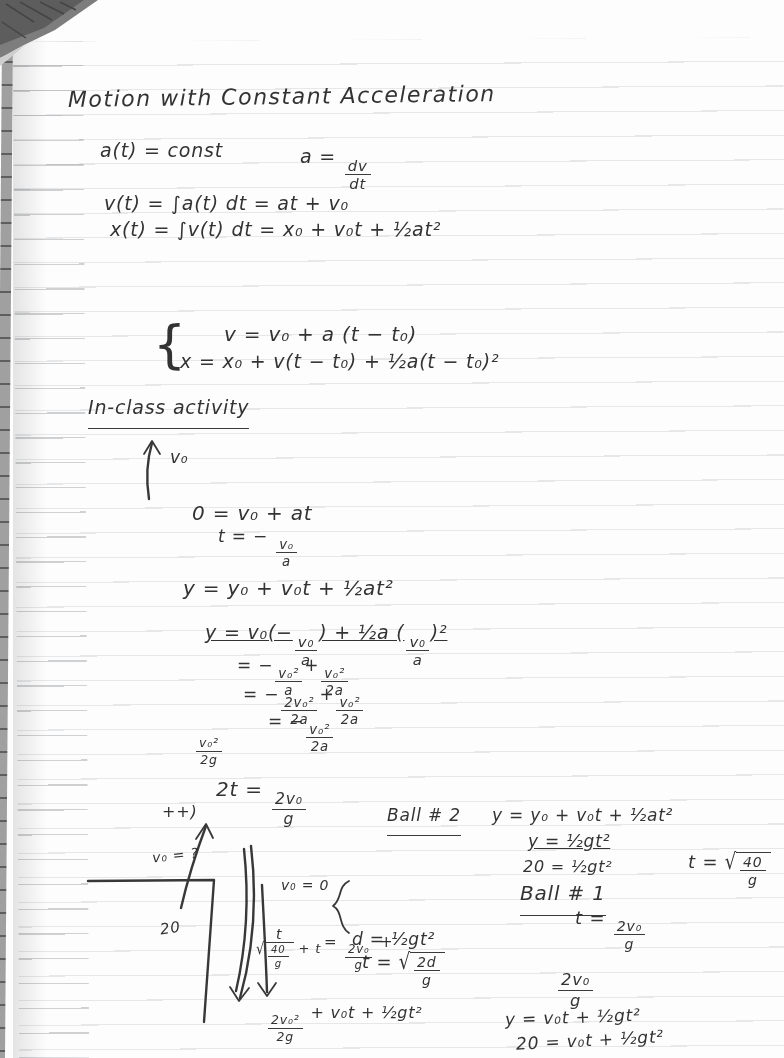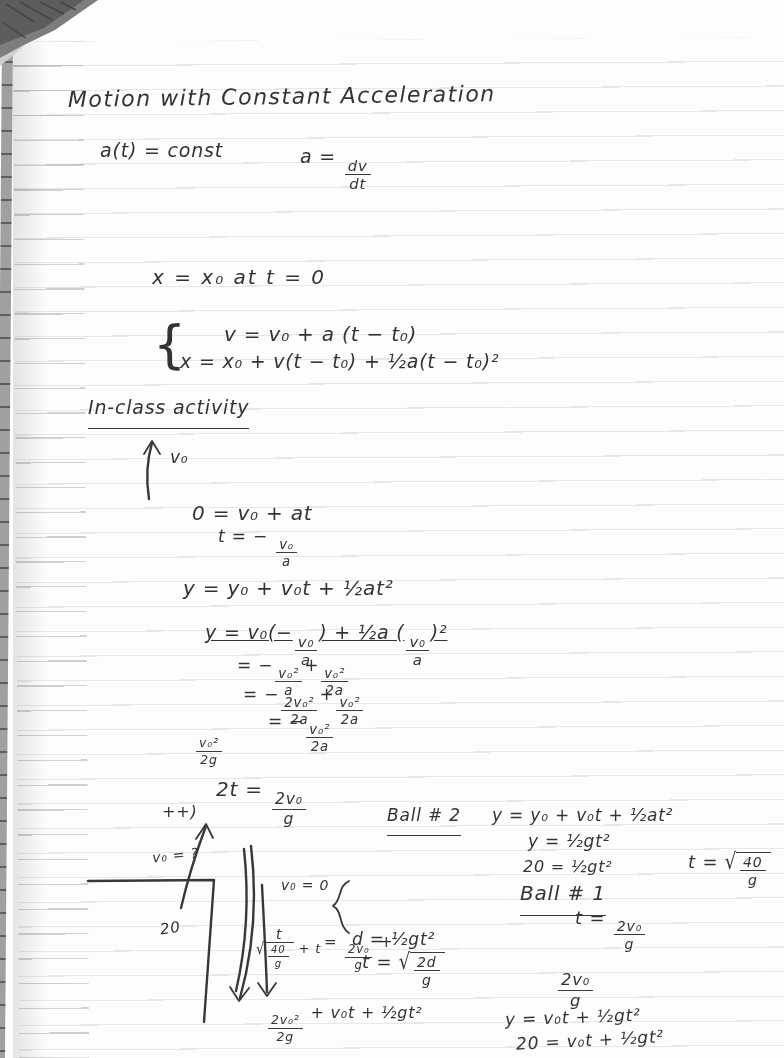--- a/index.html
+++ b/index.html
@@ -72,21 +72,22 @@
   <div class="hw" style="left:68px;top:84px;font-size:22px;letter-spacing:1.5px;transform:rotate(-0.8deg);">Motion with Constant Acceleration</div>
 
   <div class="hw" style="left:100px;top:140px;font-size:19px;">a(t) = const</div>
   <div class="hw" style="left:300px;top:146px;font-size:19px;">
     <span>a =</span>
     <span class="fr">
         <i class="n">dv</i>
         <i class="d">dt</i>
       </span>
   </div>
-  <div class="hw" style="left:152px;top:266px;font-size:20px;letter-spacing:2px;">x = x₀  at  t = 0</div>
+  <div class="hw" style="left:104px;top:193px;font-size:19px;">v(t) = ∫a(t) dt  = at + v₀</div>
+  <div class="hw" style="left:110px;top:219px;font-size:19px;">x(t) = ∫v(t) dt =  x₀ + v₀t + ½at²</div>
 
   <div class="hw brace" style="left:153px;top:318px;">{</div>
   <div class="hw" style="left:192px;top:323px;font-size:20px;margin-left:32px;">v = v₀ + a (t − t₀)</div>
   <div class="hw" style="left:180px;top:351px;font-size:19px;">x = x₀ + v(t − t₀) + ½a(t − t₀)²</div>
 
   <div class="hw" style="left:88px;top:397px;font-size:19px;">
     <span class="ul">In-class activity</span>
   </div>
   <div class="hw" style="left:170px;top:448px;font-size:17px;">v₀</div>
   <div class="hw" style="left:192px;top:502px;font-size:20px;">0 = v₀ + at</div>
@@ -189,21 +190,21 @@
         <i class="n">2v₀²</i>
         <i class="d">2g</i>
       </span>
     <span>+ v₀t + ½gt²</span>
   </div>
 
   <div class="hw" style="left:387px;top:806px;font-size:17px;">
     <span class="ul">Ball # 2</span>
   </div>
   <div class="hw" style="left:492px;top:806px;font-size:17px;">y = y₀ + v₀t + ½at²</div>
-  <div class="hw" style="left:528px;top:832px;font-size:17px;">y = ½gt²</div>
+  <div class="hw" style="left:528px;top:832px;font-size:17px;text-decoration:underline;">y = ½gt²</div>
   <div class="hw" style="left:523px;top:858px;font-size:16px;">20 = ½gt²</div>
   <div class="hw" style="left:688px;top:852px;font-size:18px;">
     <span>t =</span>
     <span class="sq">
         <span class="s">√</span>
         <span class="b">
           <span class="fr">
             <i class="n">40</i>
             <i class="d">g</i>
           </span>

